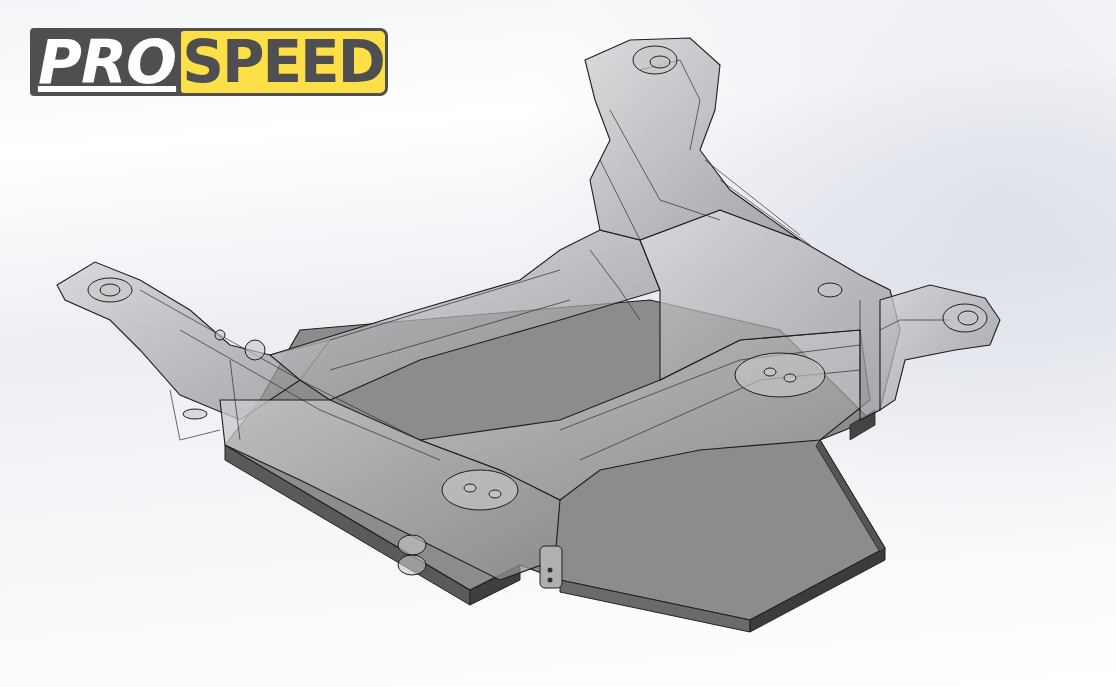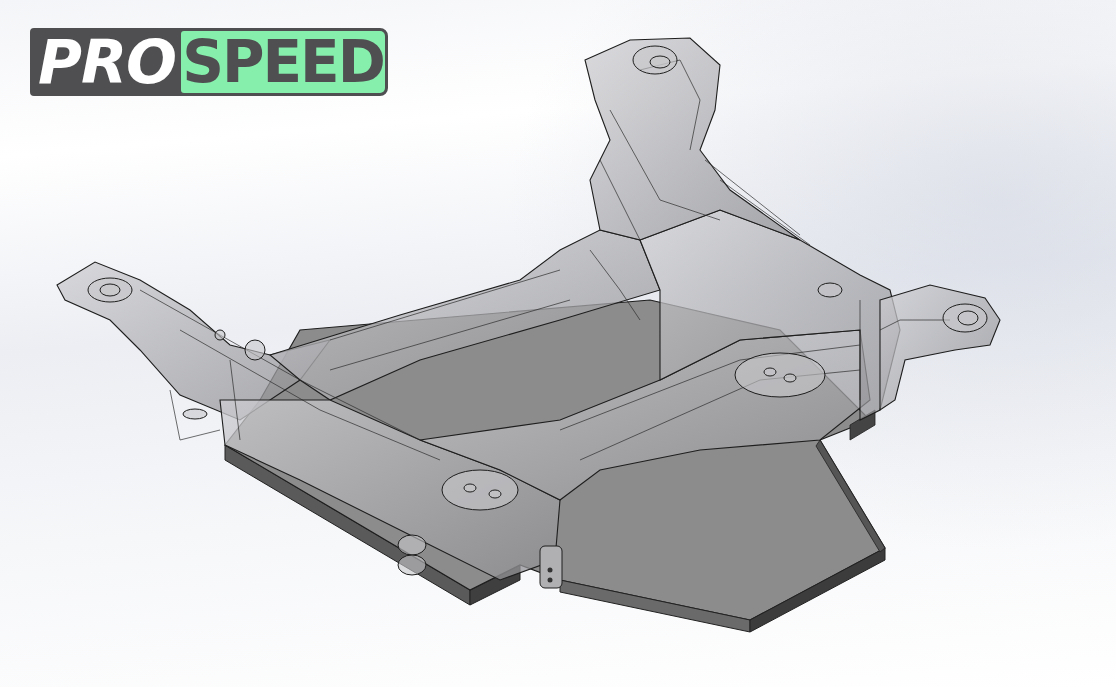--- a/index.html
+++ b/index.html
@@ -13,24 +13,24 @@
       background: radial-gradient(ellipse 700px 500px at 1000px 200px, rgba(205,210,222,0.55), rgba(255,255,255,0) 70%);
     }
     .logo {
       position: absolute; left: 30px; top: 28px; width: 358px; height: 68px;
       display: flex; box-sizing: border-box;
       border: 3px solid #4f4f51; border-radius: 4px 8px 8px 4px; background: #4f4f51;
     }
     .logo-pro {
       width: 148px; display: flex; align-items: center; justify-content: center;
       color: #ffffff; font-weight: bold; font-style: italic; font-size: 60px; letter-spacing: -1px;
-      font-family: "DejaVu Sans", sans-serif; transform: scaleY(1.0);
+      font-family: "DejaVu Sans", sans-serif; transform: scaleY(1.0); text-decoration: underline;
     }
     .logo-speed {
-      flex: 1; background: #86efac; border-radius: 3px 5px 5px 3px;
+      flex: 1; background: #fde047; border-radius: 3px 5px 5px 3px;
       display: flex; align-items: center; justify-content: center;
       color: #4f4f51; font-weight: bold; font-size: 58px; letter-spacing: -2px;
       font-family: "DejaVu Sans", sans-serif;
     }
     svg.model { position: absolute; left: 0; top: 0; }
   </style>
 </head>
 <body>
 
 <div class="bg-right"></div>

